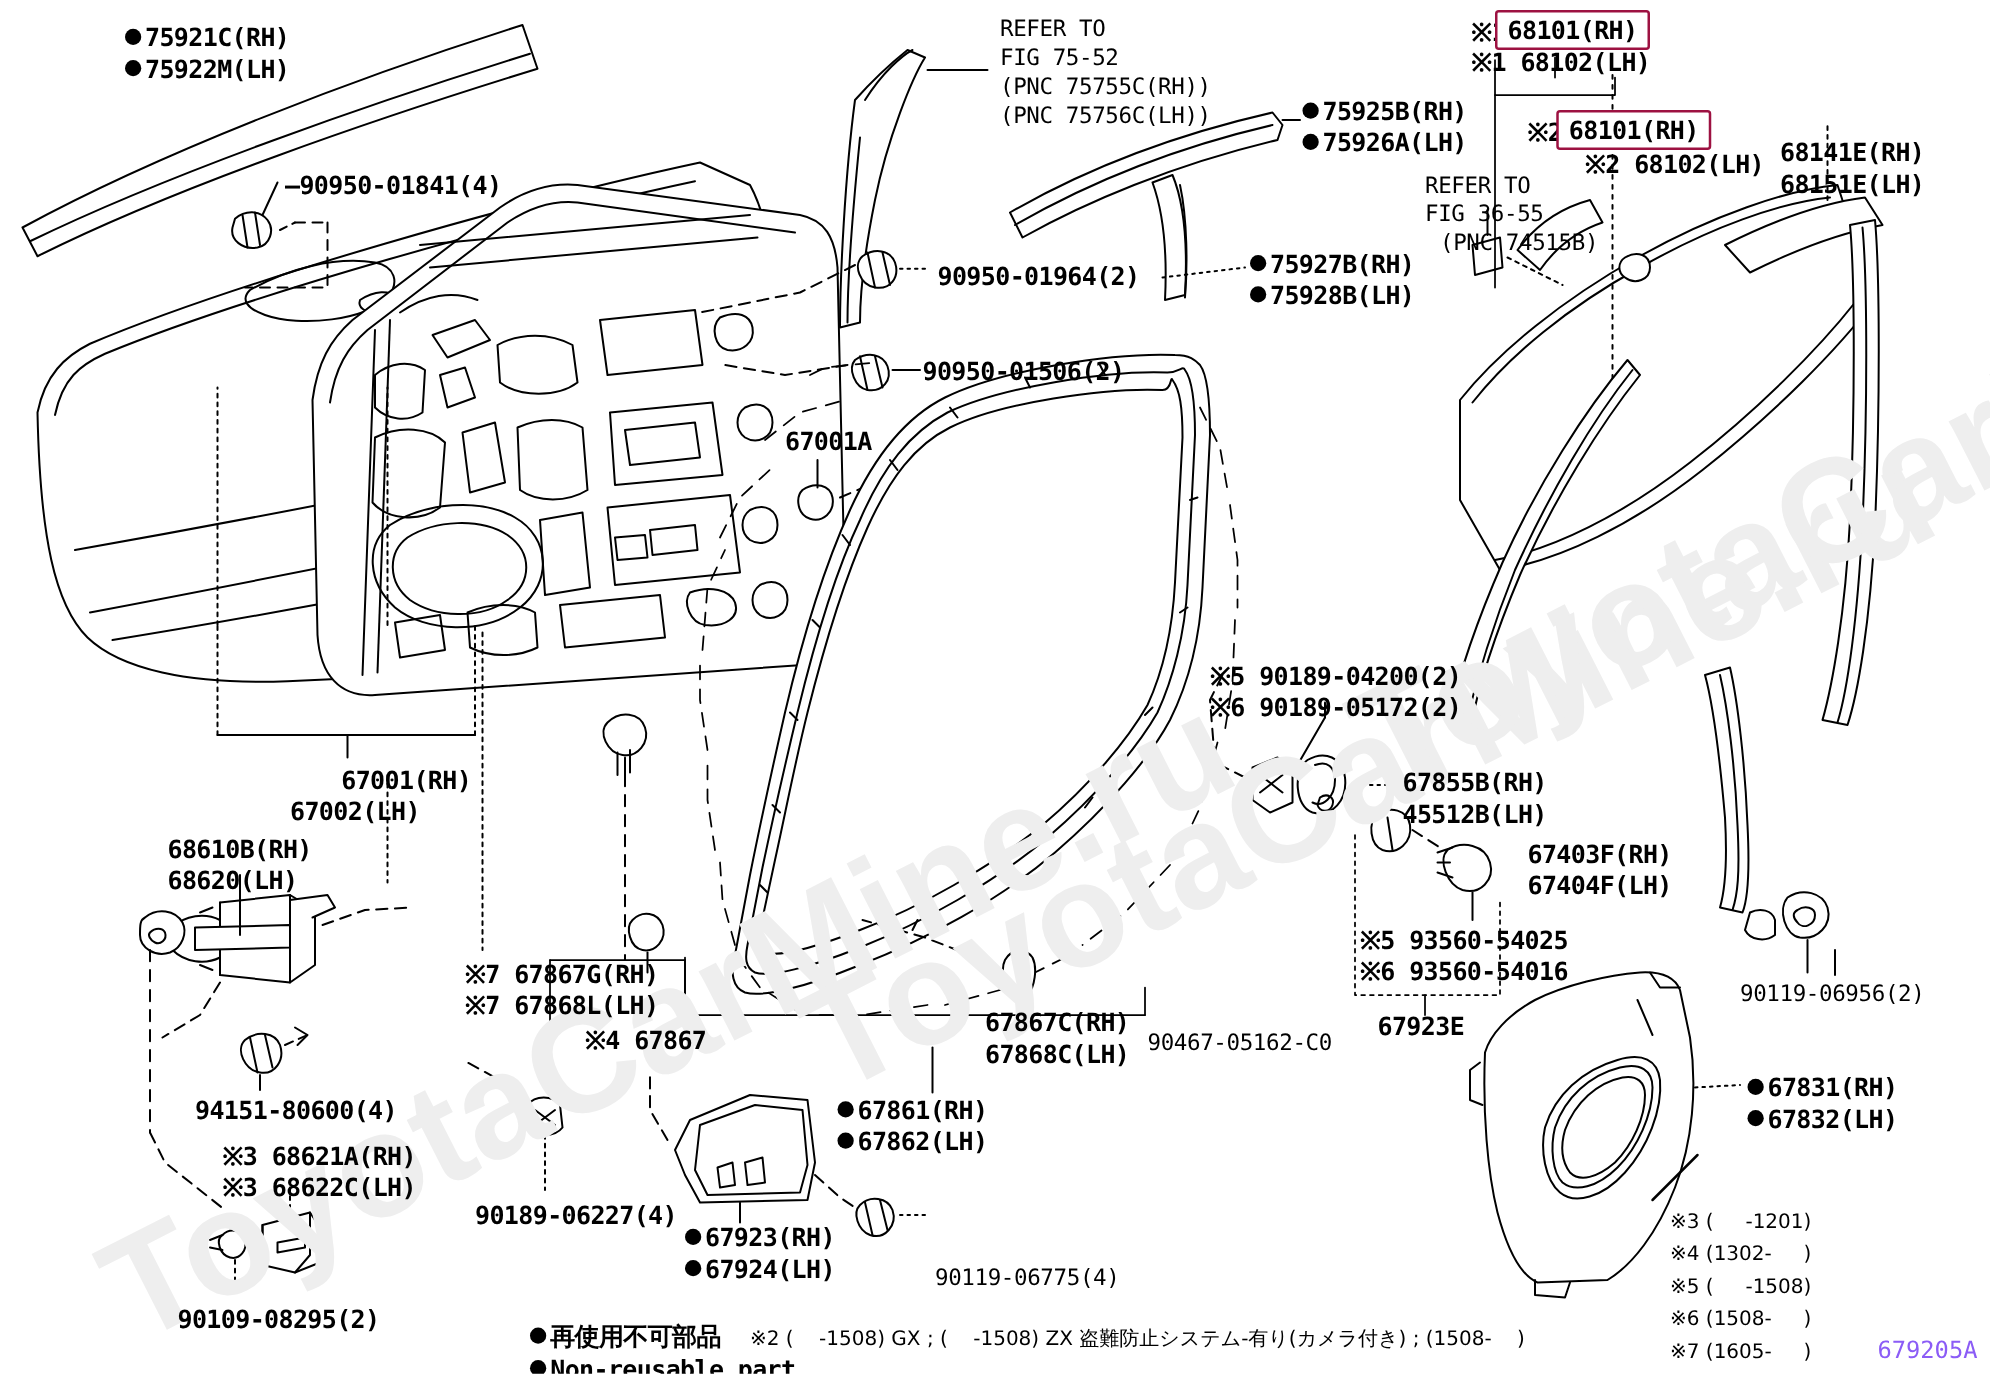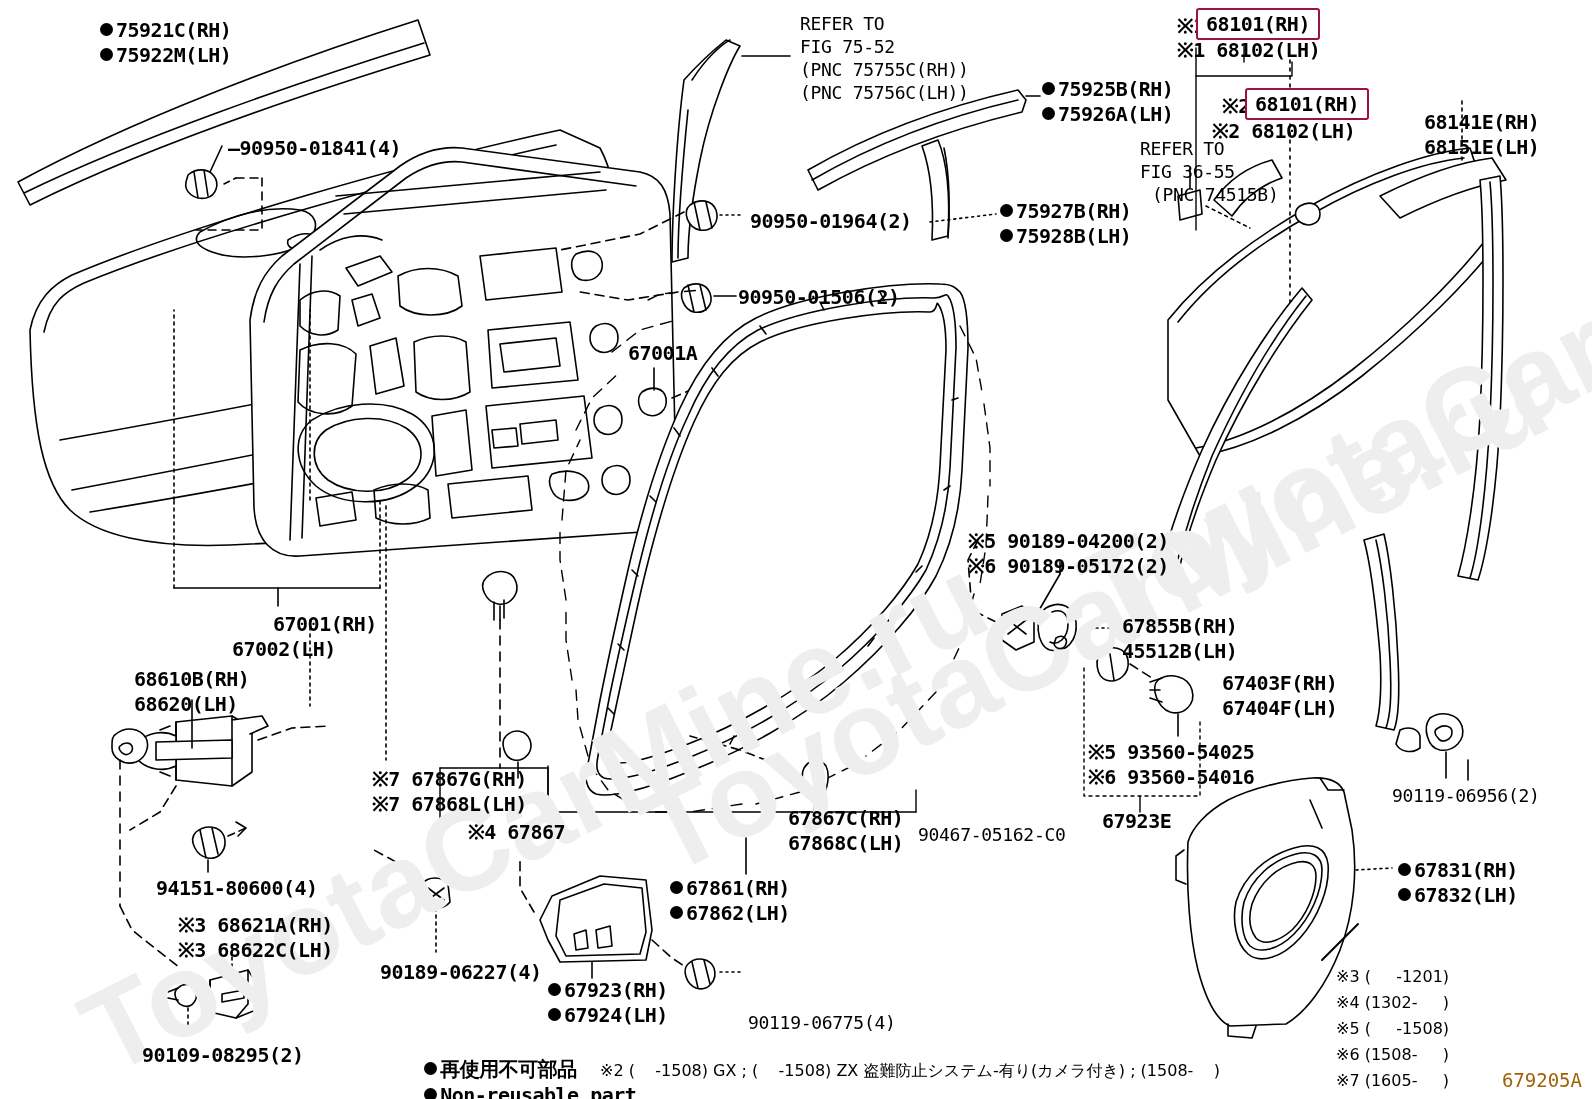--- a/index.html
+++ b/index.html
@@ -12,21 +12,21 @@
   .lbl.jp{font-family:"DejaVu Sans","Liberation Sans",sans-serif;font-weight:normal;font-size:17px;letter-spacing:0px;}
   .dot{display:inline-block;width:13px;height:13px;border-radius:50%;background:#000;vertical-align:1px;margin-right:3px;}
   .hl{position:absolute;border:2px solid #fca5a5;background:#ffffff;border-radius:3px;
       display:flex;align-items:center;justify-content:center;box-sizing:border-box;z-index:30;}
   .hl span{font-family:"DejaVu Sans Mono","Liberation Mono",monospace;font-size:20px;font-weight:bold;
       color:#000;letter-spacing:-0.5px;white-space:pre;}
   .wm{position:absolute;color:#eeeeee;font-family:"Liberation Sans",sans-serif;font-weight:bold;
       font-size:118px;transform:rotate(-27deg);transform-origin:left top;white-space:nowrap;
       z-index:1;pointer-events:none;user-select:none;}
   .layer{position:relative;z-index:10;}
-  .code{position:absolute;right:10px;bottom:8px;font-size:19px;font-family:"DejaVu Sans Mono",monospace;color:#a16207;}
+  .code{position:absolute;right:10px;bottom:8px;font-size:19px;font-family:"DejaVu Sans Mono",monospace;color:#8b5cf6;}
 </style>
 </head>
 <body>
 
 <div id="root">
 
   <div class="wm" style="left:60px;top:980px;">ToyotaCarMine.ru</div>
   <div class="wm" style="left:620px;top:780px;">ToyotaCarMine.ru</div>
   <div class="wm" style="left:1060px;top:540px;">ToyotaCarMine.ru</div>
 
@@ -333,21 +333,21 @@
       <div class="lbl" style="left: 1042px; top: 77px;"><span class="dot"></span><span>75925B(RH)</span></div>
       <div class="lbl" style="left: 1042px; top: 102px;"><span class="dot"></span><span>75926A(LH)</span></div>
       <div class="lbl" style="left: 750px; top: 209px;"><span>90950-01964(2)</span></div>
       <div class="lbl" style="left: 1000px; top: 199px;"><span class="dot"></span><span>75927B(RH)</span></div>
       <div class="lbl" style="left: 1000px; top: 224px;"><span class="dot"></span><span>75928B(LH)</span></div>
       <div class="lbl" style="left: 738px; top: 285px;"><span>90950-01506(2)</span></div>
       <div class="lbl" style="left: 628px; top: 341px;"><span>67001A</span></div>
       <div class="lbl" style="left: 1177px; top: 38px;"><span>※1 68102(LH)</span></div>
       <div class="lbl" style="left: 1177px; top: 14px;"><span>※1</span></div>
       <div class="lbl" style="left: 1222px; top: 94px;"><span>※2</span></div>
-      <div class="lbl" style="left: 1212px; top: 119px; text-align: center;"><span>※2 68102(LH)</span></div>
+      <div class="lbl" style="left: 1268px; top: 119px; text-align: center;"><span>※2 68102(LH)</span></div>
       <div class="lbl thin" style="left: 1140px; top: 137px;"><span>REFER TO</span></div>
       <div class="lbl thin" style="left: 1140px; top: 160px;"><span>FIG 36-55</span></div>
       <div class="lbl thin" style="left: 1152px; top: 183px;"><span>(PNC 74515B)</span></div>
       <div class="lbl" style="left: 1424px; top: 110px;"><span>68141E(RH)</span></div>
       <div class="lbl" style="left: 1424px; top: 135px;"><span>68151E(LH)</span></div>
       <div class="lbl" style="left: 968px; top: 529px;"><span>※5 90189-04200(2)</span></div>
       <div class="lbl" style="left: 968px; top: 554px;"><span>※6 90189-05172(2)</span></div>
       <div class="lbl" style="left: 1122px; top: 614px;"><span>67855B(RH)</span></div>
       <div class="lbl" style="left: 1122px; top: 639px;"><span>45512B(LH)</span></div>
       <div class="lbl" style="left: 1222px; top: 671px;"><span>67403F(RH)</span></div>

